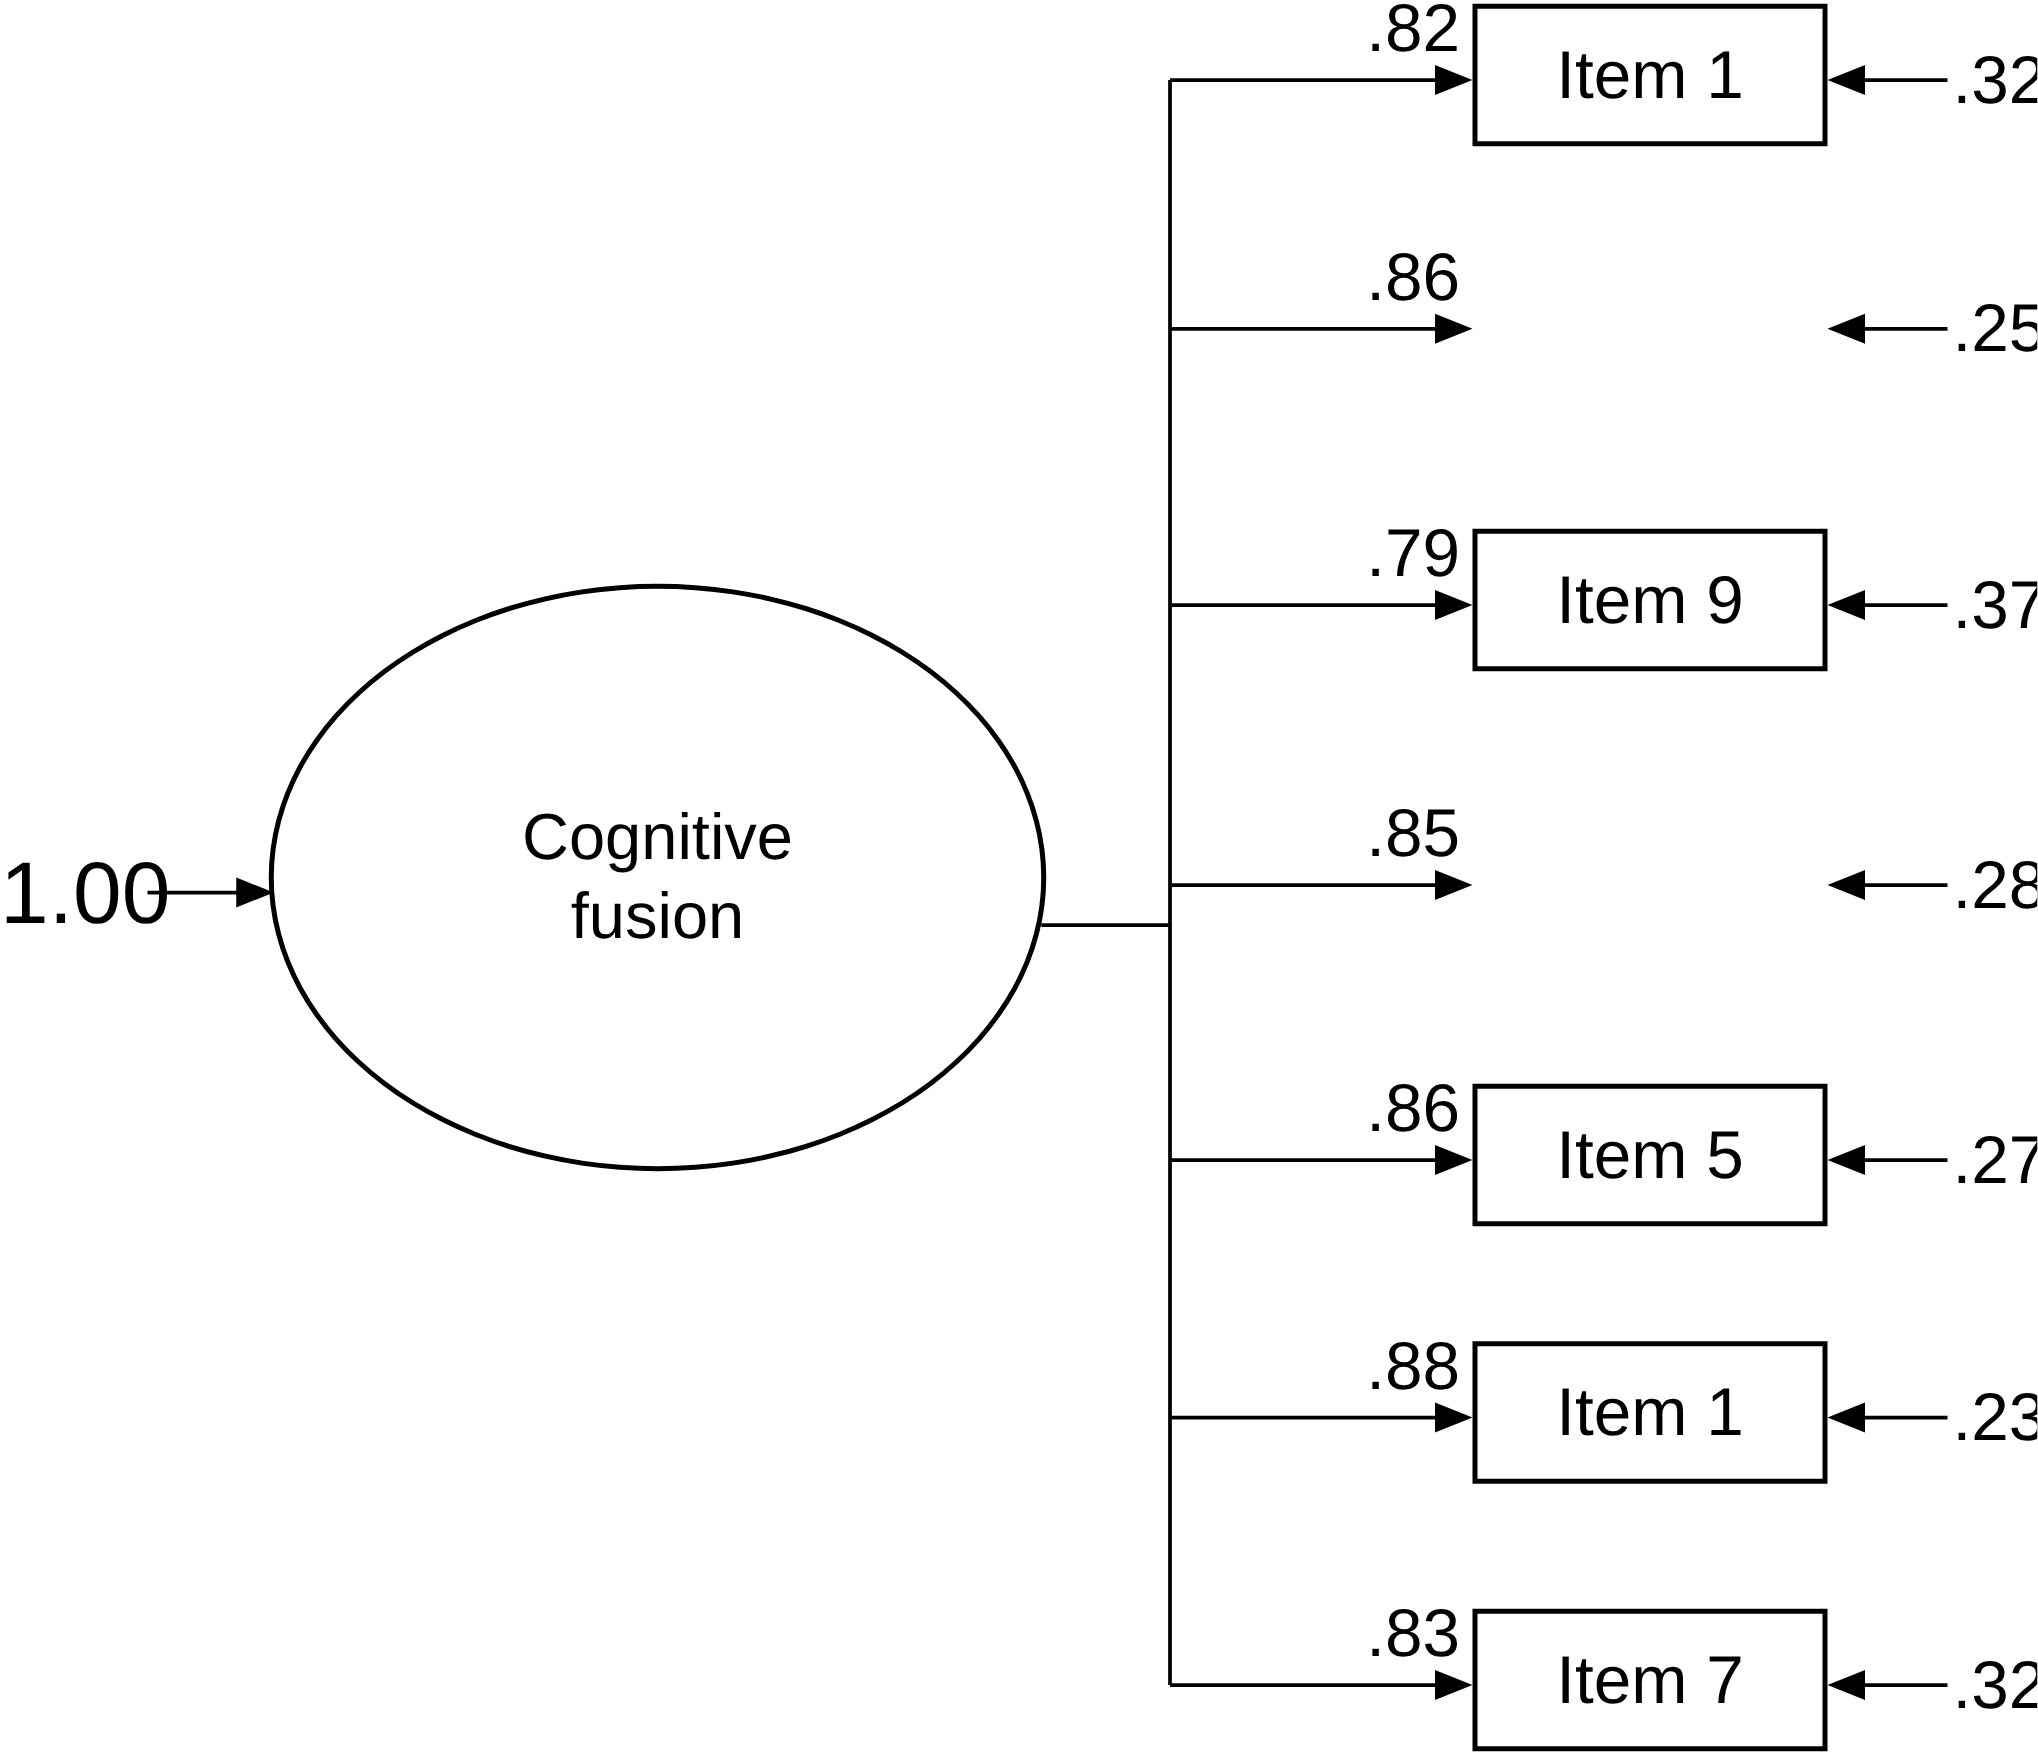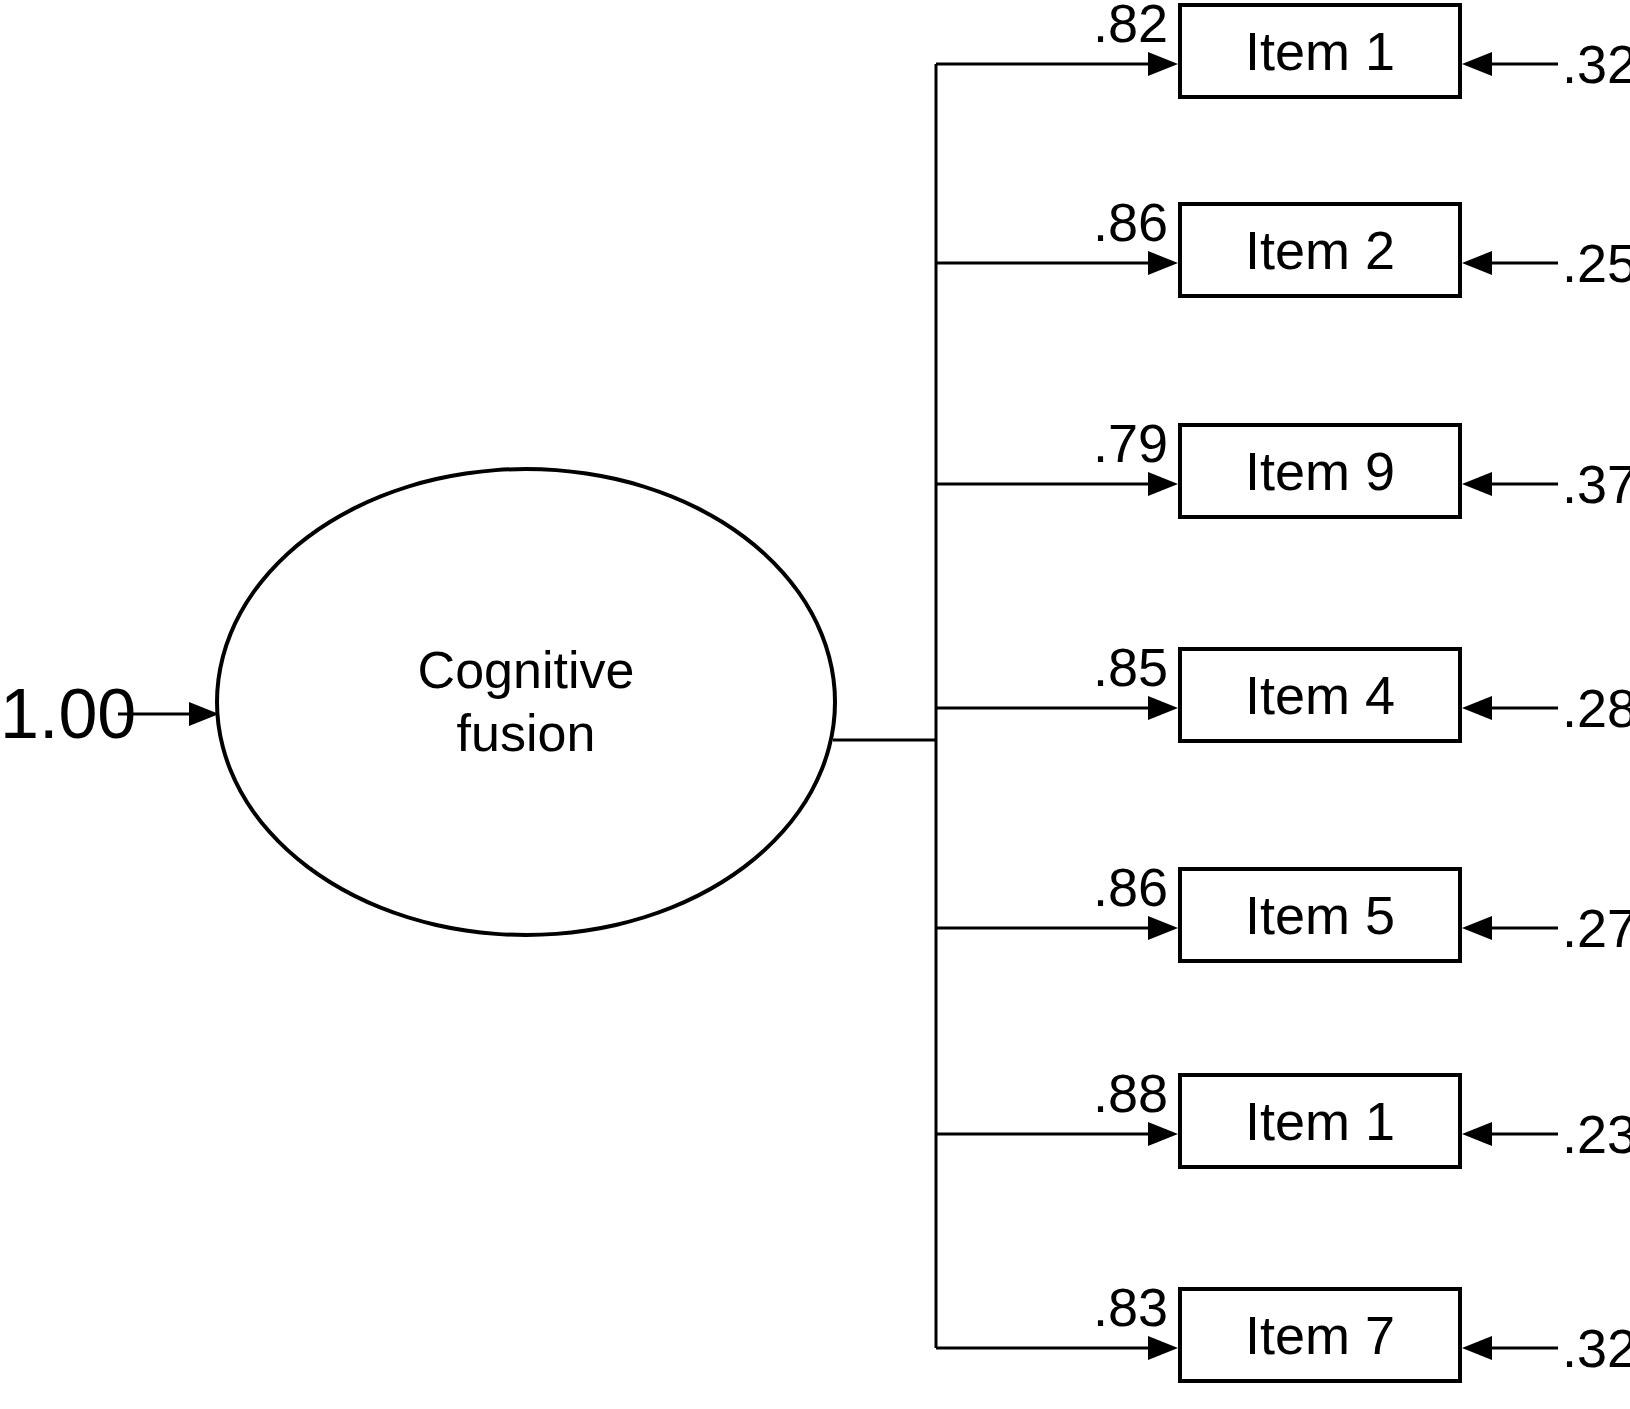--- a/index.html
+++ b/index.html
@@ -15,21 +15,21 @@
     display:flex; align-items:center; justify-content:center;
   }
   .latent-label {
     font-size:52px; line-height:1.22; text-align:center; white-space:pre-line;
   }
   .variance-label {
     position:absolute; left:0; top:682px; width:112px; height:64px;
     line-height:64px; font-size:70px; text-align:right;
   }
   .item-box {
-    position:absolute; left:1178px; width:284px; height:96px;
+    position:absolute; left:1178px; width:284px; height:114px;
     border:4px solid #000; background:#fff;
     display:flex; align-items:center; justify-content:center;
     font-size:54px;
   }
   .loading-label {
     position:absolute; left:1028px; width:140px; height:58px;
     line-height:58px; font-size:54px; text-align:right;
   }
   .error-label {
     position:absolute; left:1562px; width:70px; height:60px;
@@ -91,29 +91,27 @@
 
   <div class="latent-ellipse">
     <div class="latent-label">Cognitive
 fusion</div>
   </div>
 
   <div class="item-box" style="top:3px">Item 1</div>
   <div class="loading-label" style="top:-6px">.82</div>
   <div class="error-label" style="top:34px">.32</div>
 
-  <div class="item-box" style="top:202px">Item 2</div>
   <div class="loading-label" style="top:193px">.86</div>
   <div class="error-label" style="top:233px">.25</div>
 
   <div class="item-box" style="top:423px">Item 9</div>
   <div class="loading-label" style="top:414px">.79</div>
   <div class="error-label" style="top:454px">.37</div>
 
-  <div class="item-box" style="top:647px">Item 4</div>
   <div class="loading-label" style="top:638px">.85</div>
   <div class="error-label" style="top:678px">.28</div>
 
   <div class="item-box" style="top:867px">Item 5</div>
   <div class="loading-label" style="top:858px">.86</div>
   <div class="error-label" style="top:898px">.27</div>
 
   <div class="item-box" style="top:1073px">Item 1</div>
   <div class="loading-label" style="top:1064px">.88</div>
   <div class="error-label" style="top:1104px">.23</div>

